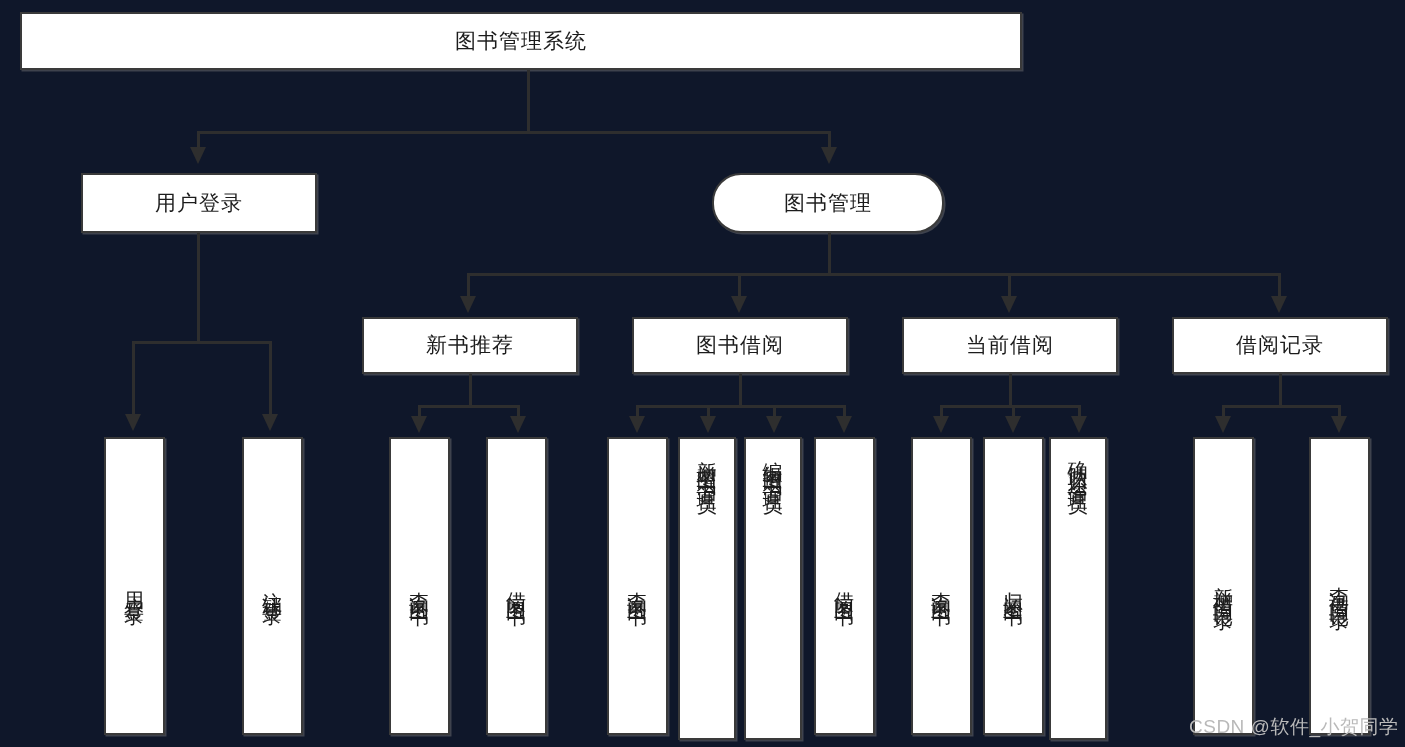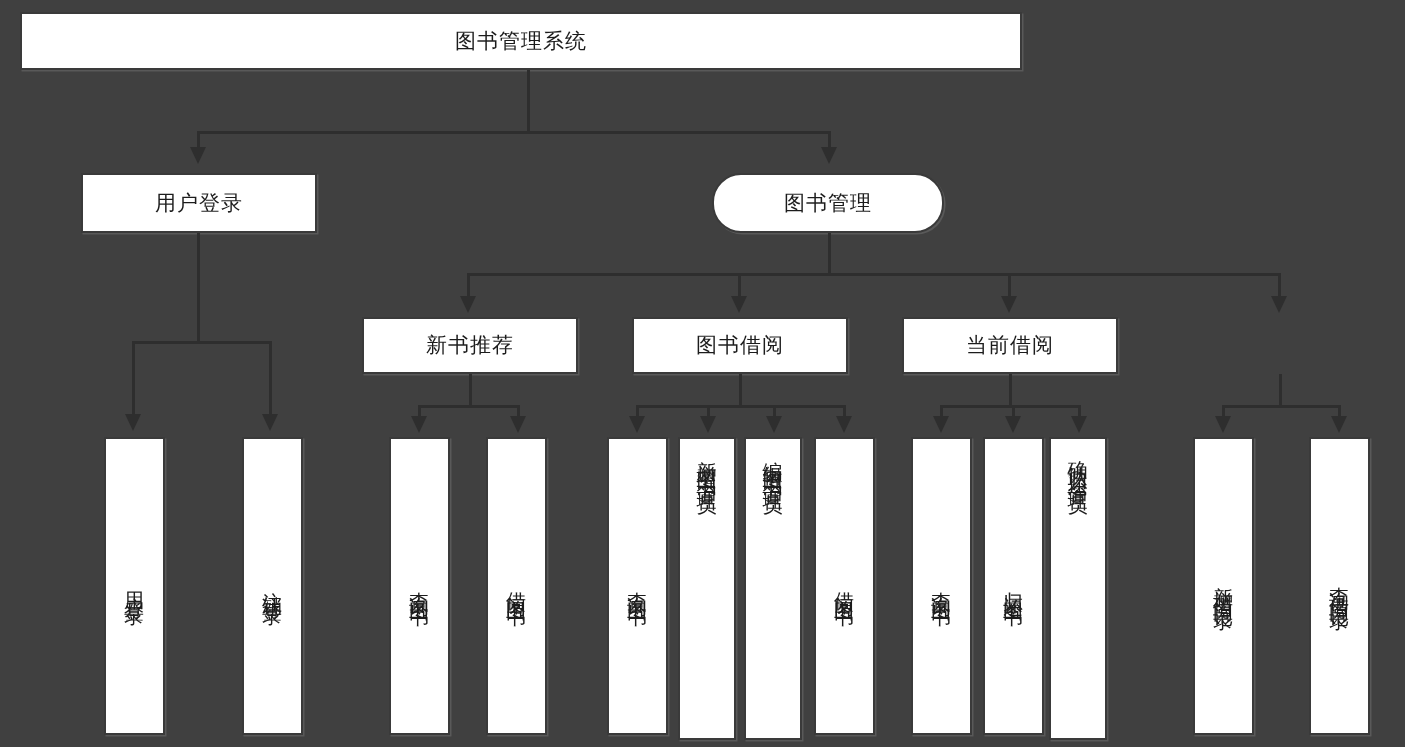--- a/index.html
+++ b/index.html
@@ -8,21 +8,21 @@
     background: #ffffff;
   }
   body {
     font-family: "Liberation Sans", "DejaVu Sans", sans-serif;
     color: #1a1a1a;
   }
   #canvas {
     position: relative;
     width: 1405px;
     height: 747px;
-    background: #404040;
+    background: #0f172a;
     overflow: hidden;
   }
   .node {
     position: absolute;
     box-sizing: border-box;
     border: 2.5px solid #3a3a3a;
     background: #ffffff;
     display: flex;
     align-items: center;
     justify-content: center;
@@ -125,20 +125,23 @@
 
   <div class="node horiz" style="left:362px; top:317px; width:216px; height:57px;font-family:Liberation Serif, serif;">
     <span class="label">新书推荐</span>
   </div>
   <div class="node horiz" style="left:902px; top:317px; width:216px; height:57px;">
     <span class="label">当前借阅</span>
   </div>
   <div class="node horiz" style="left:632px; top:317px; width:216px; height:57px;">
     <span class="label">图书借阅</span>
   </div>
+  <div class="node horiz" style="left:1172px; top:317px; width:216px; height:57px;">
+    <span class="label">借阅记录</span>
+  </div>
 
   <div class="conn v" style="left:469px; top:374px; width:2.5px; height:33px;"></div>
   <div class="conn h" style="left:419px; top:405px; width:100px; height:2.5px;"></div>
   <div class="conn v" style="left:418px; top:405px; width:2.5px; height:12px;"></div>
   <div class="arrow" style="left:411px; top:416px;"></div>
   <div class="conn v" style="left:517px; top:405px; width:2.5px; height:12px;"></div>
   <div class="arrow" style="left:510px; top:416px;"></div>
 
   <div class="conn v" style="left:739px; top:374px; width:2.5px; height:33px;"></div>
   <div class="conn h" style="left:637px; top:405px; width:209px; height:2.5px;"></div>
@@ -212,14 +215,15 @@
   </div>
 
   <div class="node vert mid" style="left:1193px; top:437px; width:61px; height:298px;">
     <span class="label">新增借阅记录</span>
   </div>
 
   <div class="node vert mid" style="left:1309px; top:437px; width:61px; height:298px;">
     <span class="label">查询借阅记录</span>
   </div>
 
+  <div class="watermark" style="left:1189px; top:714px;">CSDN @软件_小贺同学</div>
 
 </div>
 
 </body></html>

